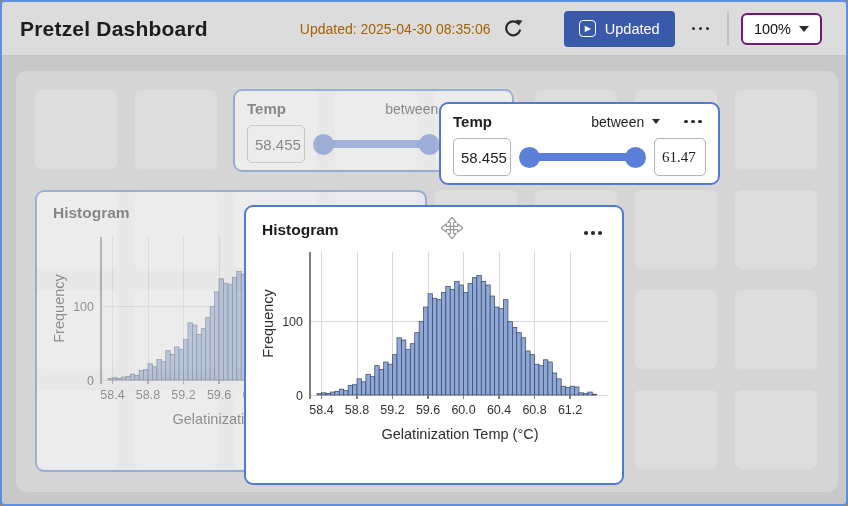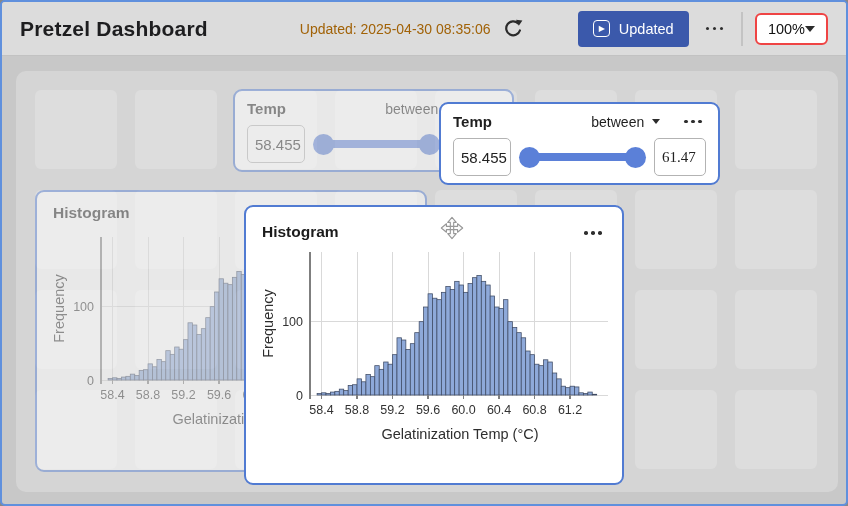--- a/index.html
+++ b/index.html
@@ -6,43 +6,43 @@
   body { font-family: "Liberation Sans", sans-serif; background:#888; }
   .window {
     position: relative; width: 848px; height: 506px;
     background: #c8c8c8; border: 2.5px solid #6090dd; border-radius: 5px;
     overflow: hidden;
   }
   
   .header {
     position: absolute; left: 0; top: 0; width: 100%; height: 54px;
     background: #dcdcdc; border-bottom: 1px solid #c2c2c2;
-    display: flex; align-items: center; padding: 0 10px 0 18px; z-index: 10;
+    display: flex; align-items: center; padding: 0 16px 0 18px; z-index: 10;
   }
   .page-title { font-size: 21px; font-weight: 700; color: #1d1d1f; letter-spacing:.2px; }
   .updated { margin-left: 92px; font-size: 14px; color: #a16207; }
   .refresh { margin-left: 12px; width: 22px; height: 22px; cursor: pointer; display:flex; align-items:center; }
   .spacer { flex: 1; }
   .present-btn {
     display: flex; align-items: center; gap: 9px;
     background: #3b59ab; color: #fff; border: none; border-radius: 4px;
     height: 36px; padding: 0 15px; font-size: 14.5px; font-family: inherit; cursor: pointer;
   }
   .present-play {
     width: 17px; height: 17px; border: 1.6px solid #fff; border-radius: 4px;
     display: flex; align-items: center; justify-content: center;
     font-size: 8px; color: #fff; line-height: 1; padding-left: 1px;
   }
   .dots { display: flex; gap: 3.5px; align-items: center; cursor: pointer; padding: 6px 4px; }
   .dots i { width: 3.6px; height: 3.6px; border-radius: 50%; background: #2e2e2e; }
   .hdr-dots { margin: 0 14px 0 13px; }
   .vdiv { width: 1.5px; height: 34px; background: #c3c3c3; }
   .zoom-box {
-    margin: 0 8px 0 12px; display: flex; align-items: center; 
-    background: #fff; border: 2px solid #ef4444; border-radius: 6px;
+    margin: 0 8px 0 12px; display: flex; align-items: center; gap: 8px;
+    background: #fff; border: 2px solid #701a75; border-radius: 6px;
     height: 32px; padding: 0 11px; font-size: 14.5px; color: #111; cursor: pointer; font-family: inherit;
   }
   .caret-down { width: 0; height: 0; border-left: 5px solid transparent; border-right: 5px solid transparent; border-top: 6px solid #2b2b2b; }
   
   .canvas {
     position: absolute; left: 14px; top: 69px; width: 822px; height: 421px;
     background: #d5d5d5; border-radius: 10px; z-index: 1;
   }
   .tile { position: absolute; background: #dddddd; border-radius: 6px; }
   
@@ -71,21 +71,21 @@
     position: absolute; top: 50%; width: 21px; height: 21px; margin-top: -10.5px;
     border-radius: 50%; background: #5b80d8; cursor: grab;
   }
   .slider .handle.min { left: 0; }
   .slider .handle.max { right: 0; }
   
   .hist-panel {
     position: absolute; background: #fff; border: 2px solid #517bd2; border-radius: 9px;
     z-index: 4;
   }
-  .hp-header { display: flex; align-items: flex-end; padding: 12px 16px 0 16px; }
+  .hp-header { display: flex; align-items: center; padding: 12px 16px 0 16px; }
   .hp-title { font-size: 15.5px; font-weight: 700; color: #1c1c1c; }
   .move-icon { position: absolute; left: 193px; top: 8px; cursor: move; }
   .chart-plot { position: absolute; left: 12px; top: 37px; }
   .chart-plot .grid { stroke: #d9d9d9; stroke-width: 1; shape-rendering: crispEdges; }
   .chart-plot .axis { stroke: #7f7f7f; stroke-width: 1.2; shape-rendering: crispEdges; }
   .chart-plot .bar { fill: #8ea9d9; stroke: #3e4a63; stroke-width: 0.75; }
   .chart-plot .tl { font-size: 12.5px; fill: #333; font-family: "Liberation Sans", sans-serif; }
   .chart-plot .al { font-size: 14.5px; fill: #2e2e2e; font-family: "Liberation Sans", sans-serif; }
   .anchor-mid { text-anchor: middle; }
   .anchor-end { text-anchor: end; }

